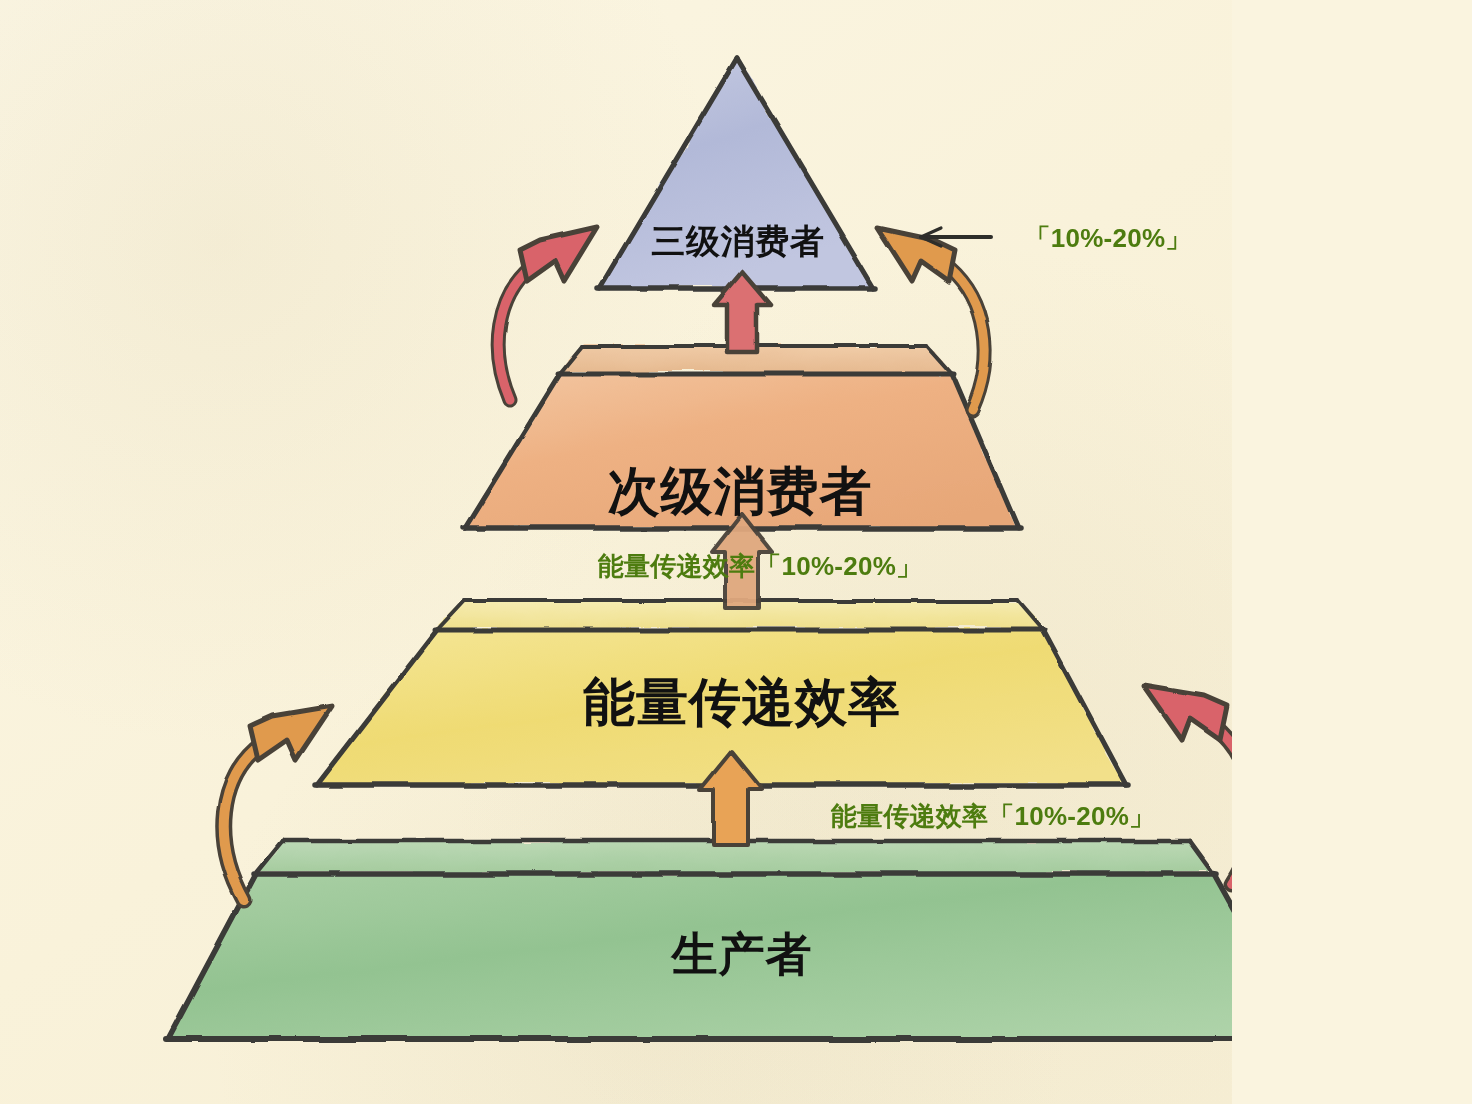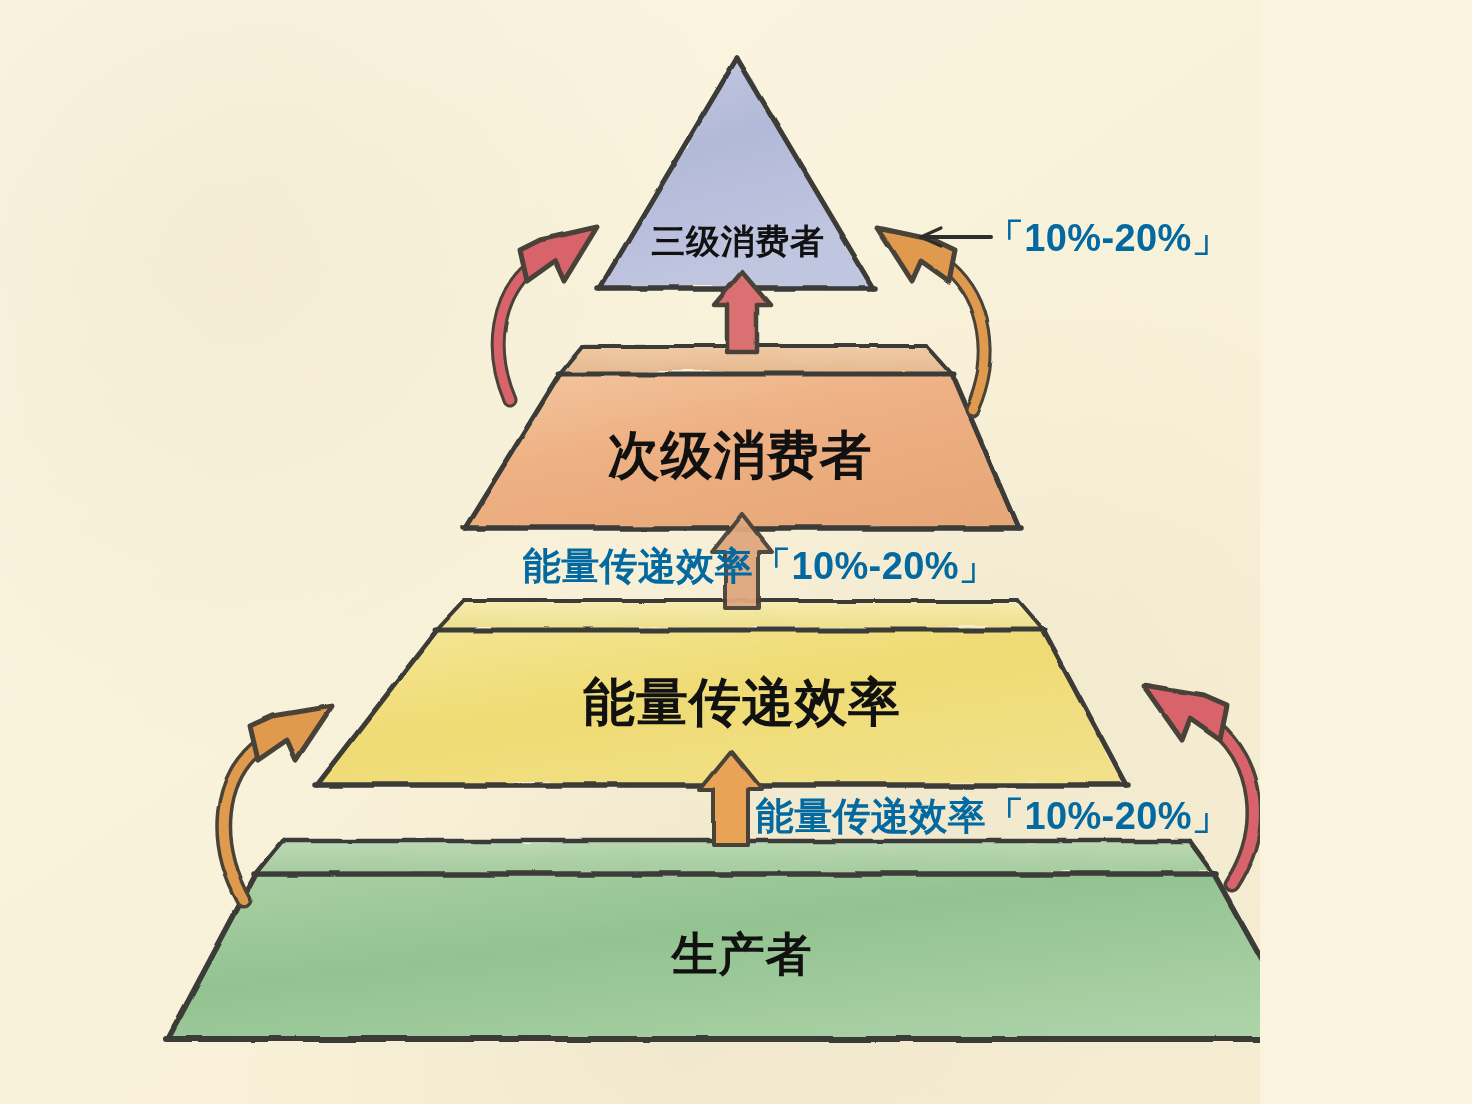--- a/index.html
+++ b/index.html
@@ -10,21 +10,20 @@
   }
   body {
     font-family: "Liberation Sans", "DejaVu Sans", sans-serif;
   }
   #stage {
     position: relative;
     width: 1232px;
     height: 1104px;
     overflow: hidden;
     background: #faf4df;
-    padding-left: 28px;
   }
   
   #paper-texture {
     position: absolute;
     inset: 0;
     pointer-events: none;
     background:
       radial-gradient(circle at 18% 22%, rgba(210,195,150,.16) 0%, rgba(210,195,150,0) 38%),
       radial-gradient(circle at 78% 68%, rgba(205,190,148,.14) 0%, rgba(205,190,148,0) 42%),
       radial-gradient(circle at 52% 92%, rgba(200,185,145,.12) 0%, rgba(200,185,145,0) 36%),
@@ -38,30 +37,30 @@
     position: absolute;
     color: #111;
     font-weight: 700;
     white-space: nowrap;
     letter-spacing: .02em;
     text-align: center;
     transform: translate(-50%, -50%);
     font-family: "Liberation Sans", "DejaVu Sans", sans-serif;
   }
   #label-tier-4 { font-size: 34px; }
-  #label-tier-3 { font-size: 52px; }
+  #label-tier-3 { font-size: 52px; margin-top: 36px; }
   #label-tier-2 { font-size: 52px; }
   #label-tier-1 { font-size: 46px; }
 
   .flow-label {
     position: absolute;
-    color: #0369a1;
+    color: #4d7c0f;
     font-weight: 700;
     white-space: nowrap;
-    font-size: 38px;
+    font-size: 26px;
     letter-spacing: .01em;
     transform: translate(-50%, -50%);
     font-family: "Liberation Sans", "DejaVu Sans", sans-serif;
   }
 </style>
 </head>
 <body>
 
 <div id="stage">
   <div id="paper-texture"></div>

